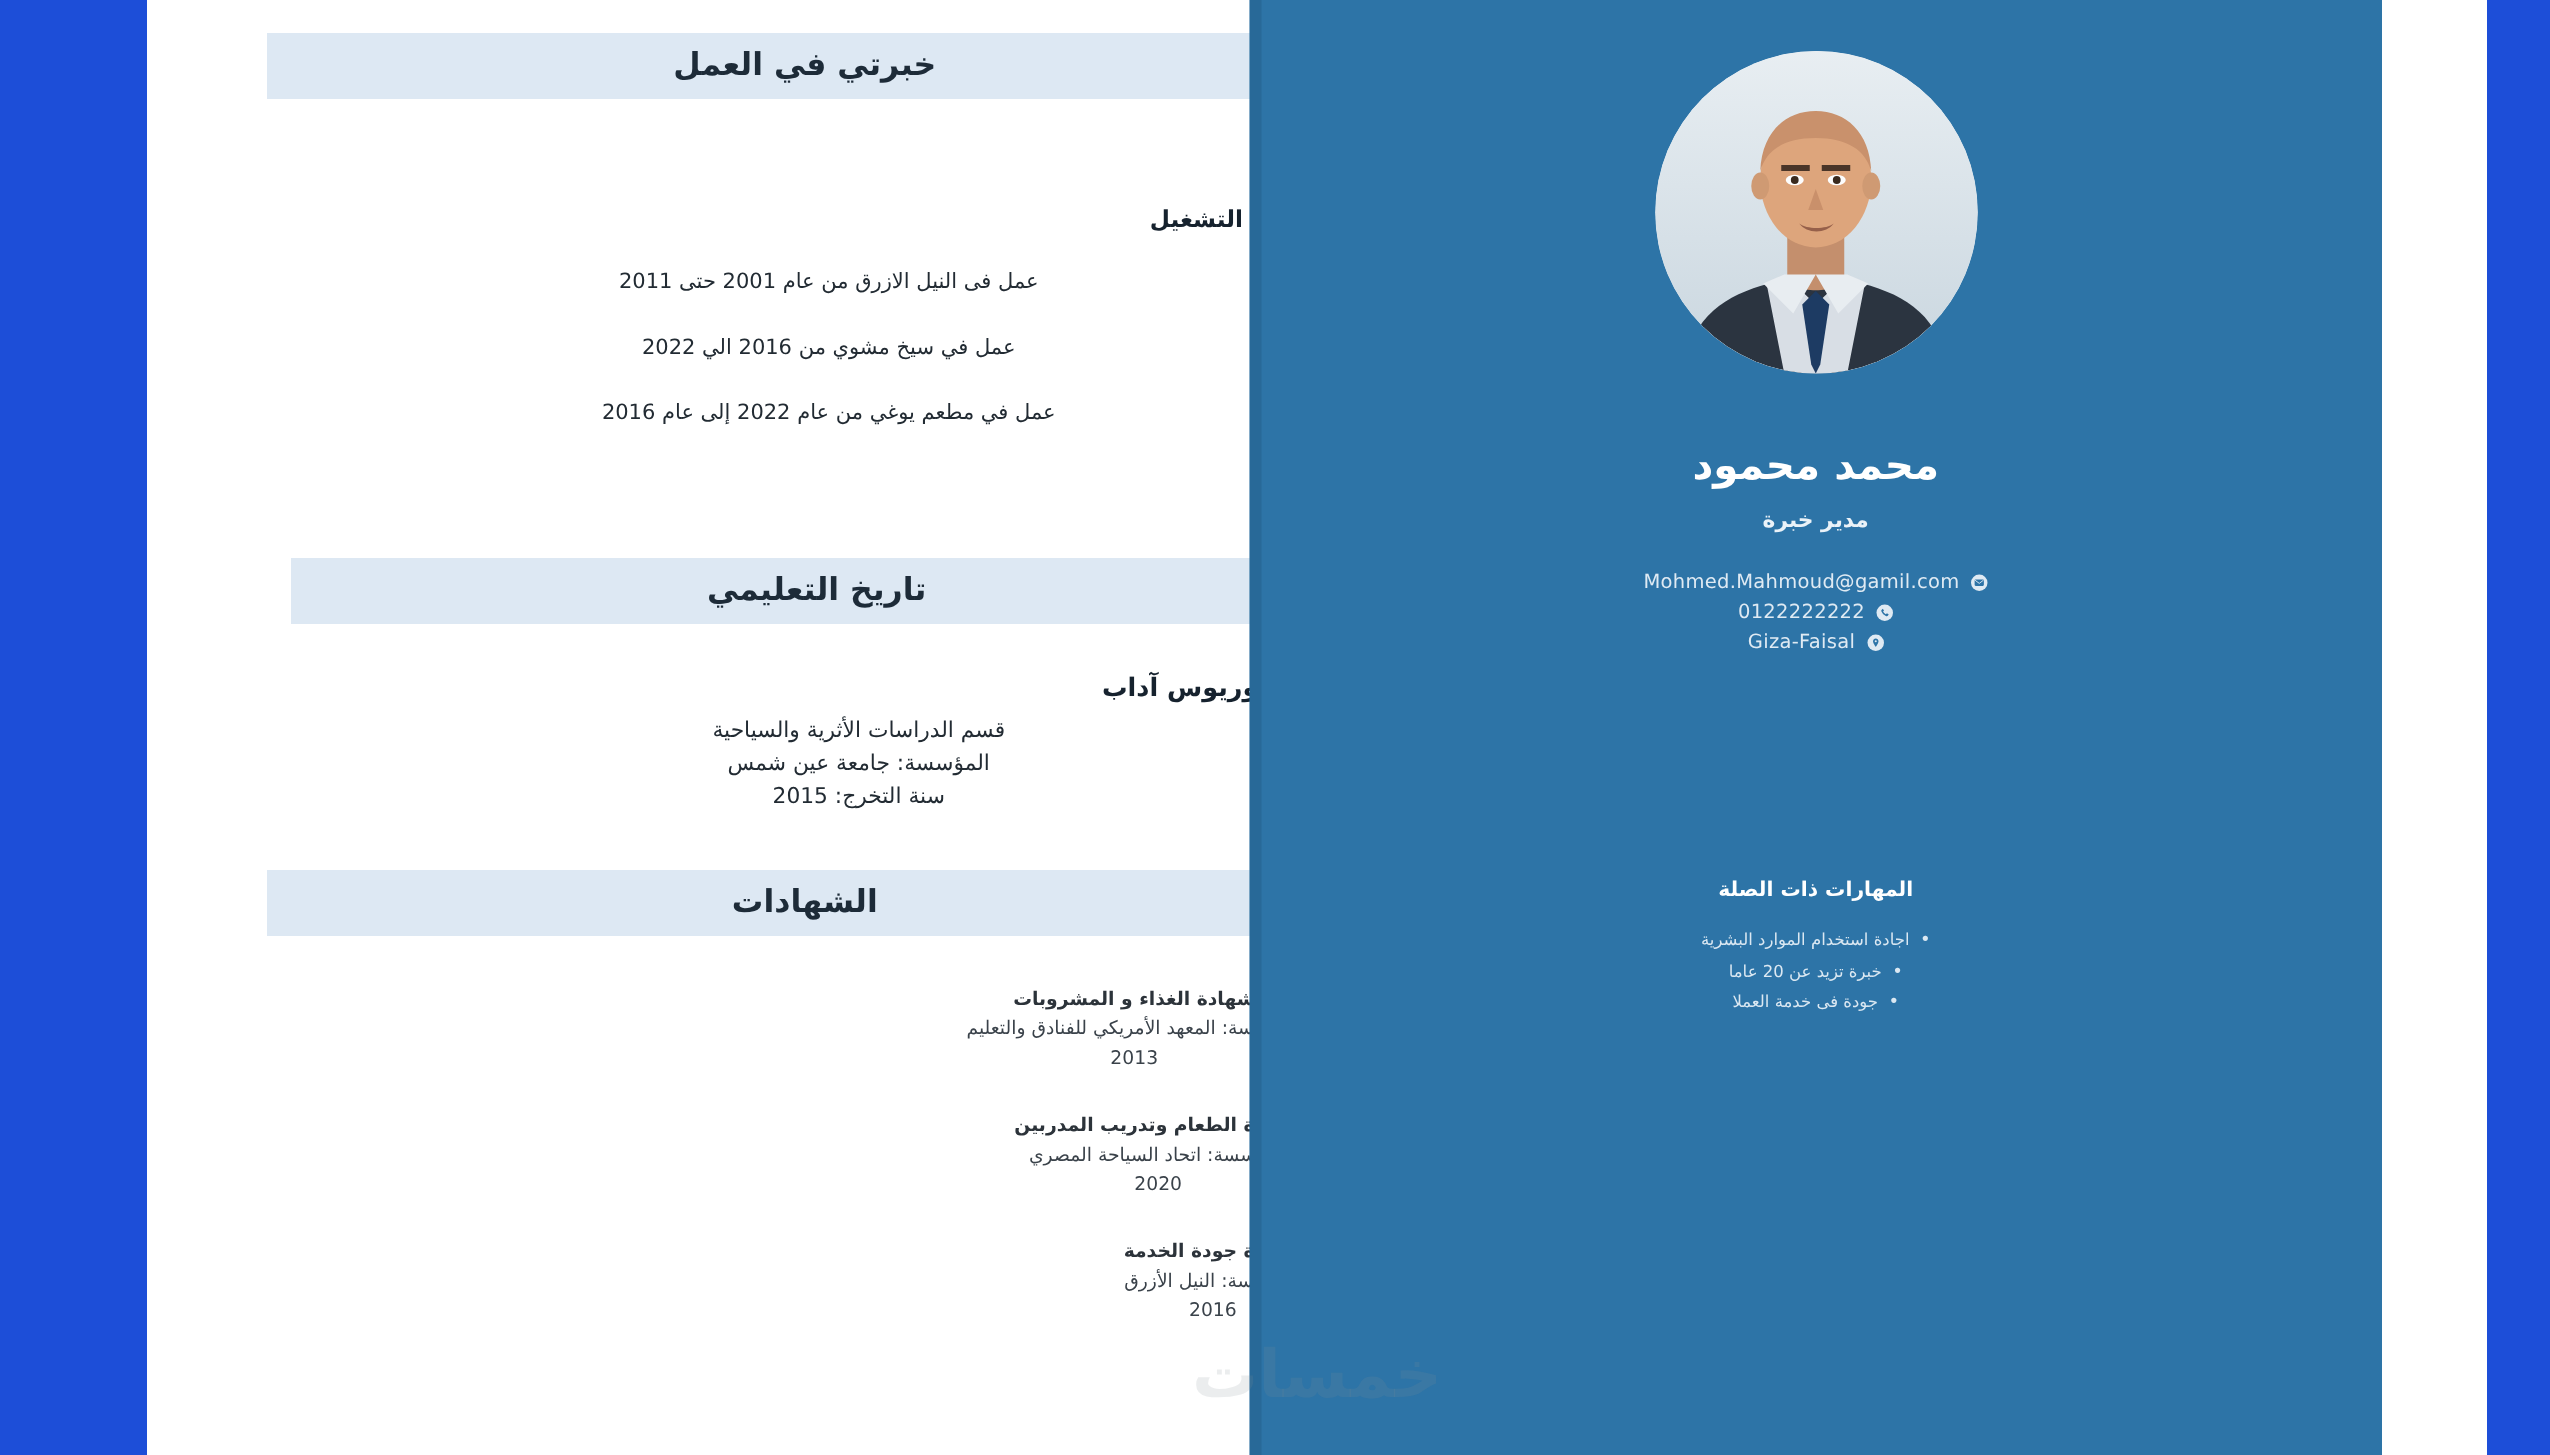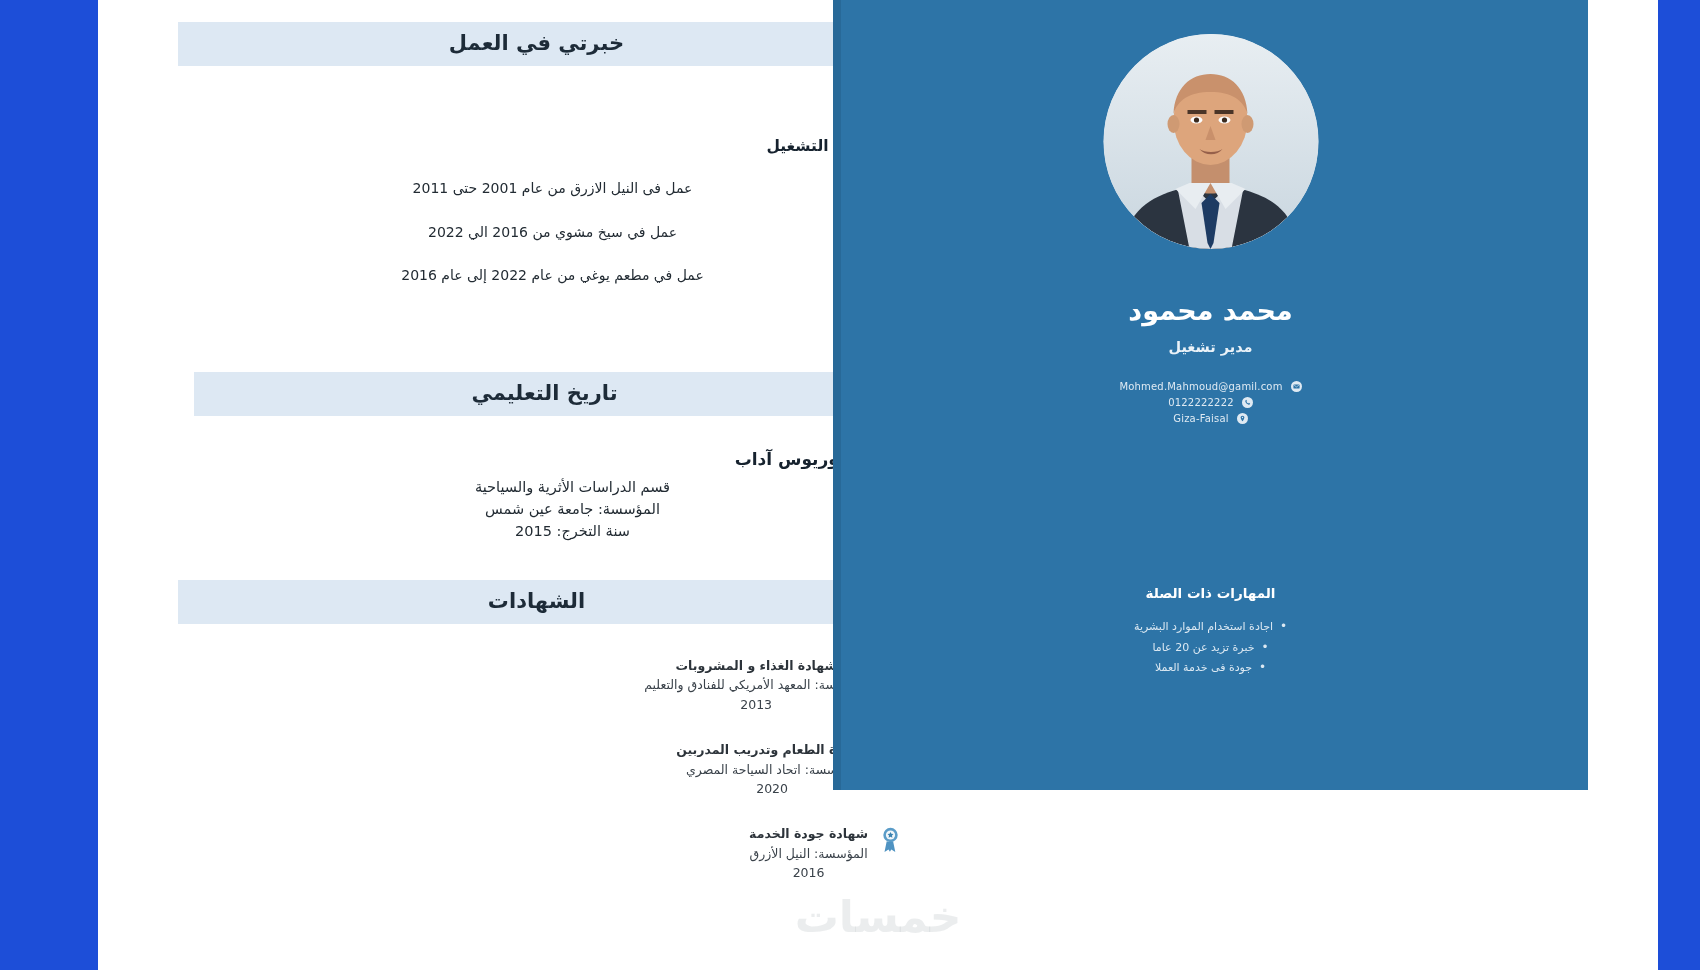--- a/index.html
+++ b/index.html
@@ -124,21 +124,21 @@
     text-align:center;
     direction:rtl;
   }
   .cert-name{font-weight:bold;color:#2c333a;}
   .cert-year{font-style:normal;}
 
   
   .right-col{
     position:absolute;
     right:70px;top:0;
-    width:755px;height:790px;
+    width:755px;height:970px;
     background:#2d74a7;
     box-sizing:border-box;
     direction:rtl;
     overflow:hidden;
   }
   .edge-strip{
     position:absolute;left:0;top:0;width:8px;height:970px;
     background:#24618d;opacity:.55;
   }
   .photo-wrap{
@@ -169,21 +169,21 @@
   .contact-list{
     position:absolute;top:381px;left:0;right:0;
     display:flex;flex-direction:column;align-items:center;gap:5px;
   }
   .contact-row{
     display:flex;flex-direction:row-reverse;align-items:center;gap:8px;
     direction:ltr;
   }
   .contact-text{
     color:#dfeaf3;
-    font-size:10px;
+    font-size:13px;
     letter-spacing:.2px;
     white-space:nowrap;
   }
   .c-ico{
     width:11px;height:11px;flex:0 0 11px;
     border-radius:50%;
     background:#dfeaf3;
     display:flex;align-items:center;justify-content:center;
   }
   .c-ico svg{display:block;}
@@ -378,21 +378,21 @@
             <path d="M107 92l-5 14h10l-5-14z" fill="#c9906b"></path>
 
             <path d="M96 115c5 4 18 4 23 0-5 7-18 7-23 0z" fill="#96604a"></path>
 
             <path d="M86 149l-14 6 20 20 15-26-21 0zM128 149l14 6-20 20-15-26 21 0z" fill="#e8edf1"></path>
           </g>
         </svg>
       </div>
 
       <div class="person-name">محمد محمود</div>
-      <div class="person-role">مدير تشغيل</div>
+      <div class="person-role">مدير خبرة</div>
 
       <div class="contact-list">
         <div class="contact-row">
           <span class="c-ico">
             <svg width="7" height="7" viewBox="0 0 10 10" aria-hidden="true">
               <rect x="0.6" y="2" width="8.8" height="6" rx="1" fill="#2d74a7"></rect>
               <path d="M1 2.6 5 5.6l4-3" stroke="#dfeaf3" stroke-width="0.9" fill="none"></path>
             </svg>
           </span>
           <span class="contact-text">Mohmed.Mahmoud@gamil.com</span>

